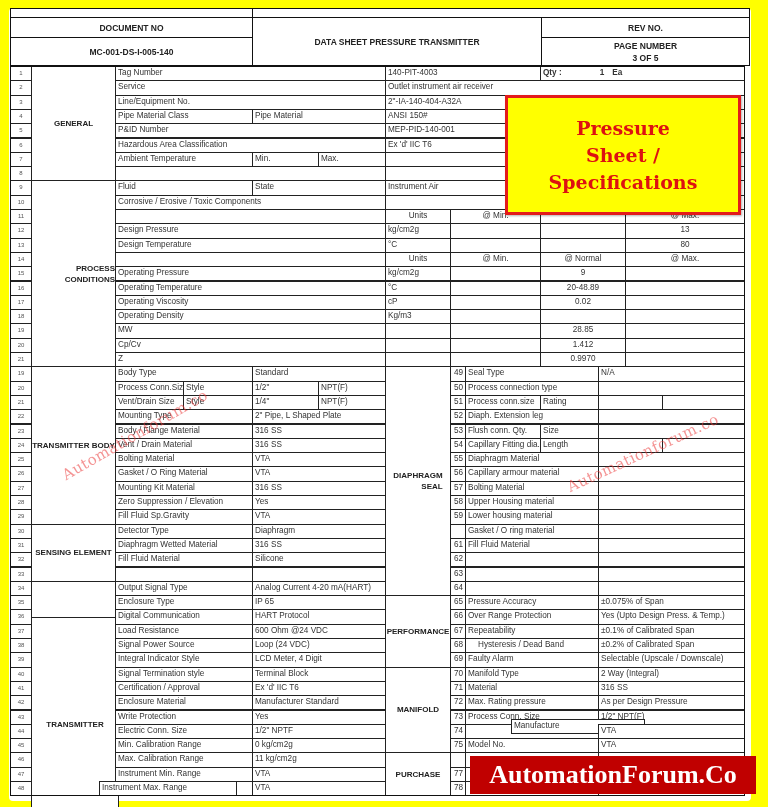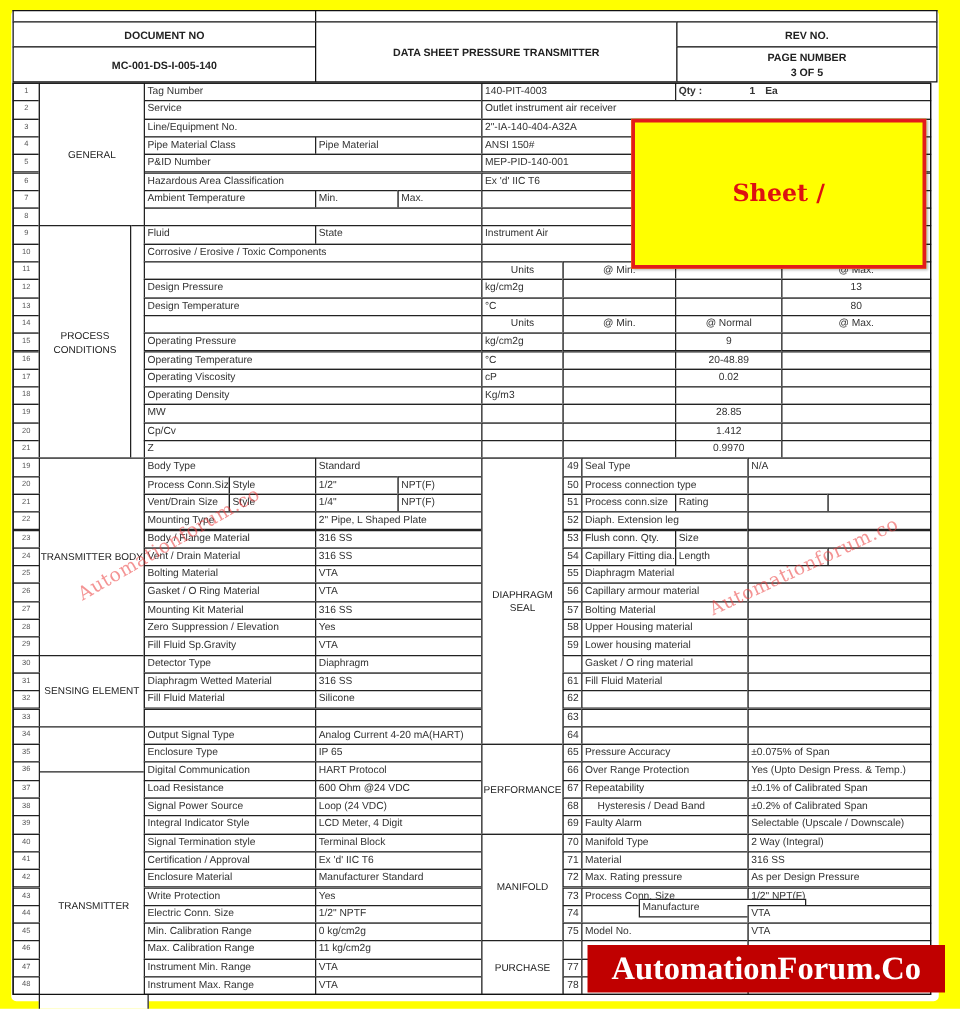--- a/index.html
+++ b/index.html
@@ -3,21 +3,21 @@
 <meta charset="utf-8">
 <style>
   html,body{margin:0;padding:0;}
   body{width:768px;height:807px;background:#ffff00;position:relative;overflow:hidden;font-family:"Liberation Sans",sans-serif;}
   .sheet{position:absolute;left:9px;top:8px;width:742px;height:793px;background:#fff;border-radius:4px;}
   .hdr{position:absolute;box-sizing:border-box;border:1.5px solid #111;display:flex;align-items:center;justify-content:center;font-size:8.5px;font-weight:bold;color:#222;text-align:center;background:#fff;}
   .cell{position:absolute;box-sizing:border-box;border:1px solid #222;font-size:8.2px;color:#333;white-space:nowrap;overflow:hidden;line-height:12px;padding-left:2px;background:#fff;}
   .c{text-align:center;padding-left:0;}
   .num{font-size:6px;color:#555;text-align:center;padding-left:0;}
   .rnum{font-size:8.2px;color:#333;text-align:right;padding-right:2px;padding-left:0;}
-  .sect{display:flex;align-items:center;justify-content:center;font-weight:normal;font-size:8px;color:#222;text-align:center;white-space:normal;line-height:11px;padding:0;}
+  .sect{display:flex;align-items:center;justify-content:center;font-weight:bold;font-size:8px;color:#222;text-align:right;white-space:normal;line-height:11px;padding:0;}
   .banner{position:absolute;left:505px;top:95px;width:236px;height:120px;background:#ffff00;border:3px solid #e31b1b;box-sizing:border-box;display:flex;align-items:center;justify-content:center;text-align:center;color:#dd1111;font-family:"DejaVu Serif",serif;font-weight:bold;font-size:19px;line-height:27px;box-shadow:1px 1px 2px rgba(0,0,0,0.3);}
   .brand{position:absolute;left:470px;top:756px;width:286px;height:38px;background:#c00000;color:#fff;display:flex;align-items:center;justify-content:center;font-family:"Liberation Serif",serif;font-weight:bold;font-size:26px;}
   .wm{position:absolute;color:rgba(235,60,60,0.55);font-family:"DejaVu Serif",serif;font-size:15px;transform-origin:left bottom;white-space:nowrap;letter-spacing:0.5px;}
 </style>
 </head>
 <body>
 
 <div class="sheet"></div>
 
 <div class="hdr" style="left:10px;top:8px;width:243px;height:10px;border-bottom:none;"></div>
@@ -127,21 +127,21 @@
     <div class="cell c" style="left: 450px; top: 337.7px; width: 91px; height: 15.3px;"></div>
     <div class="cell c" style="left: 540px; top: 337.7px; width: 86px; height: 15.3px;">1.412</div>
     <div class="cell c" style="left: 625px; top: 337.7px; width: 120px; height: 15.3px;"></div>
     <div class="cell num" style="left: 10px; top: 352px; width: 22px; height: 15.3px;">21</div>
     <div class="cell " style="left: 115px; top: 352px; width: 271px; height: 15.3px;">Z</div>
     <div class="cell " style="left: 385px; top: 352px; width: 66px; height: 15.3px;"></div>
     <div class="cell c" style="left: 450px; top: 352px; width: 91px; height: 15.3px;"></div>
     <div class="cell c" style="left: 540px; top: 352px; width: 86px; height: 15.3px;">0.9970</div>
     <div class="cell c" style="left: 625px; top: 352px; width: 120px; height: 15.3px;"></div>
     <div class="cell sect" style="left: 31px; top: 66px; width: 85px; height: 115.4px;">GENERAL</div>
-    <div class="cell sect" style="left: 31px; top: 180.4px; width: 74px; height: 186.9px;">PROCESS CONDITIONS</div>
+    <div class="cell sect" style="left: 31px; top: 180.4px; width: 85px; height: 186.9px;">PROCESS CONDITIONS</div>
     <div class="cell sect" style="left: 31px; top: 366.3px; width: 85px; height: 158.3px;">TRANSMITTER BODY</div>
     <div class="cell sect" style="left: 31px; top: 523.6px; width: 85px; height: 58.2px;">SENSING ELEMENT</div>
     <div class="cell sect" style="left: 31px; top: 580.8px; width: 88px; height: 215.5px; margin-top: 36px;">TRANSMITTER</div>
     <div class="cell num" style="left: 10px; top: 366.3px; width: 22px; height: 15.3px;">19</div>
     <div class="cell " style="left: 115px; top: 366.3px; width: 138px; height: 15.3px;">Body Type</div>
     <div class="cell " style="left: 252px; top: 366.3px; width: 134px; height: 15.3px;">Standard</div>
     <div class="cell num" style="left: 10px; top: 380.6px; width: 22px; height: 15.3px;">20</div>
     <div class="cell " style="left: 115px; top: 380.6px; width: 69px; height: 15.3px;">Process Conn.Size</div>
     <div class="cell " style="left: 183px; top: 380.6px; width: 70px; height: 15.3px;">Style</div>
     <div class="cell " style="left: 252px; top: 380.6px; width: 67px; height: 15.3px;">1/2"</div>
@@ -223,21 +223,21 @@
     <div class="cell num" style="left: 10px; top: 738.1px; width: 22px; height: 15.3px;">45</div>
     <div class="cell " style="left: 115px; top: 738.1px; width: 138px; height: 15.3px;">Min. Calibration Range</div>
     <div class="cell " style="left: 252px; top: 738.1px; width: 134px; height: 15.3px;">0 kg/cm2g</div>
     <div class="cell num" style="left: 10px; top: 752.4px; width: 22px; height: 15.3px;">46</div>
     <div class="cell " style="left: 115px; top: 752.4px; width: 138px; height: 15.3px;">Max. Calibration Range</div>
     <div class="cell " style="left: 252px; top: 752.4px; width: 134px; height: 15.3px;">11 kg/cm2g</div>
     <div class="cell num" style="left: 10px; top: 766.7px; width: 22px; height: 15.3px;">47</div>
     <div class="cell " style="left: 115px; top: 766.7px; width: 138px; height: 15.3px;">Instrument Min. Range</div>
     <div class="cell " style="left: 252px; top: 766.7px; width: 134px; height: 15.3px;">VTA</div>
     <div class="cell num" style="left: 10px; top: 781px; width: 22px; height: 15.3px;">48</div>
-    <div class="cell " style="left: 115px; top: 781px; width: 138px; height: 15.3px;">Instrument Max. Range</div>
+    <div class="cell " style="left: 99px; top: 781px; width: 138px; height: 15.3px;">Instrument Max. Range</div>
     <div class="cell " style="left: 252px; top: 781px; width: 134px; height: 15.3px;">VTA</div>
     <div class="cell sect" style="left: 385px; top: 366.3px; width: 66px; height: 229.8px; padding: 0px 8px;">DIAPHRAGM SEAL</div>
     <div class="cell sect" style="left: 385px; top: 595.1px; width: 66px; height: 72.5px; padding: 0px 8px;">PERFORMANCE</div>
     <div class="cell sect" style="left: 385px; top: 666.6px; width: 66px; height: 86.8px; padding: 0px 8px;">MANIFOLD</div>
     <div class="cell sect" style="left: 385px; top: 752.4px; width: 66px; height: 43.9px; padding: 0px 8px;">PURCHASE</div>
     <div class="cell rnum" style="left: 450px; top: 366.3px; width: 16px; height: 15.3px;">49</div>
     <div class="cell " style="left: 465px; top: 366.3px; width: 134px; height: 15.3px;">Seal Type</div>
     <div class="cell " style="left: 598px; top: 366.3px; width: 147px; height: 15.3px;">N/A</div>
     <div class="cell rnum" style="left: 450px; top: 380.6px; width: 16px; height: 15.3px;">50</div>
     <div class="cell " style="left: 465px; top: 380.6px; width: 134px; height: 15.3px;">Process connection type</div>
@@ -332,16 +332,18 @@
     <div class="cell " style="left: 465px; top: 781px; width: 134px; height: 15.3px;"></div>
     <div class="cell " style="left: 598px; top: 781px; width: 147px; height: 15.3px;"></div>
     <div class="cell " style="left: 10px; top: 66px; width: 735px; height: 730.3px; background: transparent; border: 1.5px solid rgb(17, 17, 17); pointer-events: none;"></div>
   </div>
 
 <div class="wm" style="left:68px;top:466px;transform:rotate(-30deg);">Automationforum.co</div>
 <div class="wm" style="left:572px;top:478px;transform:rotate(-25deg);">Automationforum.co</div>
 
 <div class="banner">
   <div>
+    <div>Pressure</div>
     <div>Sheet /</div>
+    <div>Specifications</div>
   </div>
 </div>
 <div class="brand">AutomationForum.Co</div>
 
 </body></html>

